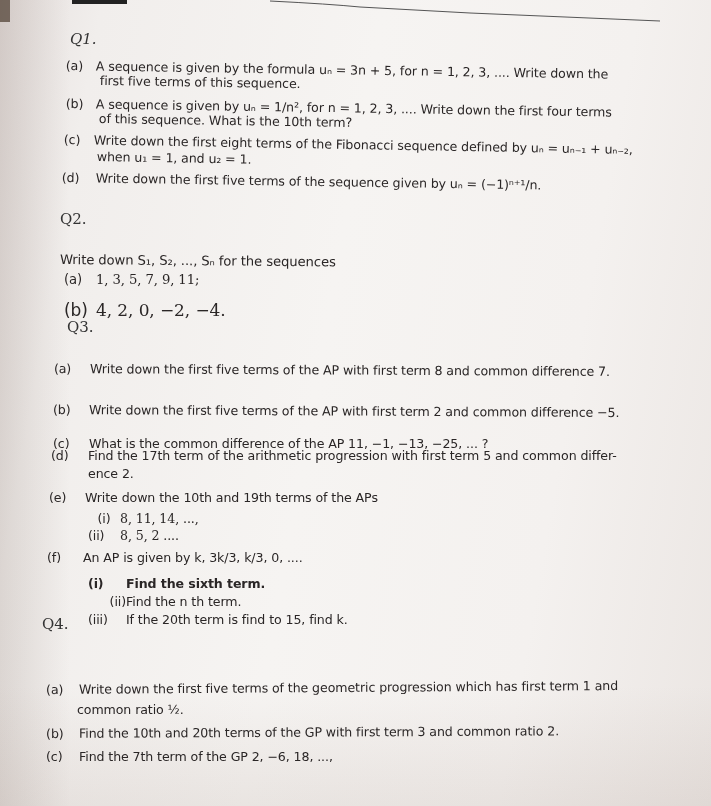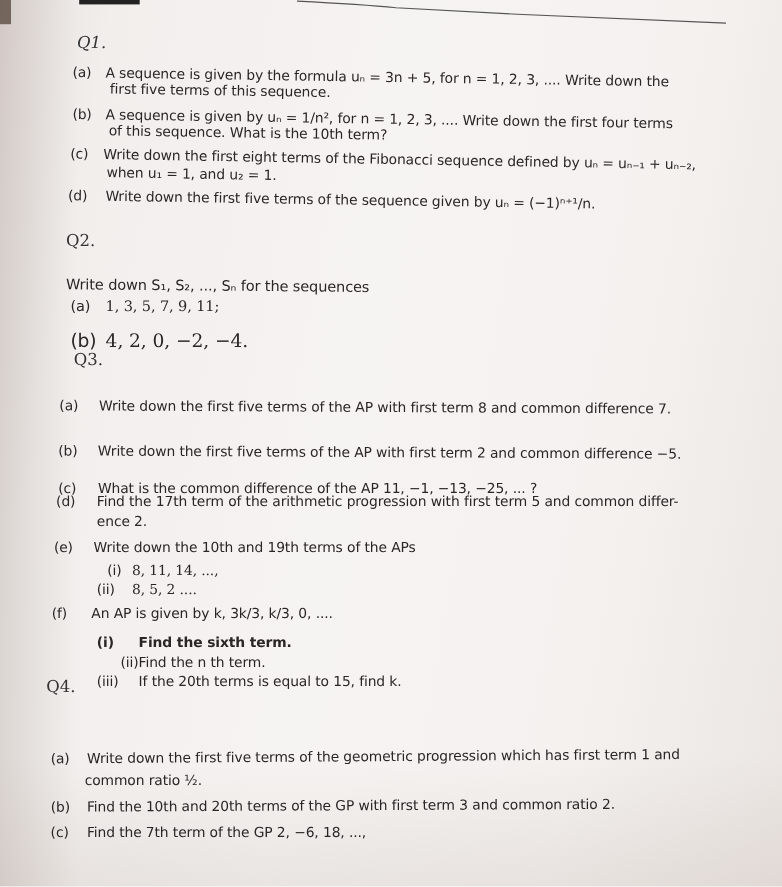--- a/index.html
+++ b/index.html
@@ -92,21 +92,21 @@
 <div class="line" style="left:47px;top:550px;">
   <span class="lbl" style="width:36px">(f)</span><span>An AP is given by k, 3k/3, k/3, 0, ....</span>
 </div>
 <div class="line" style="left:88px;top:576px;font-weight:bold;">
   <span class="sub" style="width:38px">(i)</span><span>Find the sixth term.</span>
 </div>
 <div class="line" style="left:88px;top:594px;text-align:right;">
   <span class="sub" style="width:38px">(ii)</span><span>Find the n th term.</span>
 </div>
 <div class="line" style="left:88px;top:612px;">
-  <span class="sub" style="width:38px">(iii)</span><span>If the 20th terms is equal to 15, find k.</span>
+  <span class="sub" style="width:38px">(iii)</span><span>If the 20th term is find to 15, find k.</span>
 </div>
 
 <div class="q-label" style="left:42px;top:615px;">Q4.</div>
 
 <div class="line" style="left:46px;top:682px;transform:rotate(-0.4deg);transform-origin:left top;">
   <span class="lbl" style="width:33px">(a)</span><span>Write down the first five terms of the geometric progression which has first term 1 and</span>
 </div>
 <div class="line" style="left:77px;top:702px;">common ratio ½.</div>
 
 <div class="line" style="left:46px;top:726px;transform:rotate(-0.3deg);transform-origin:left top;">

